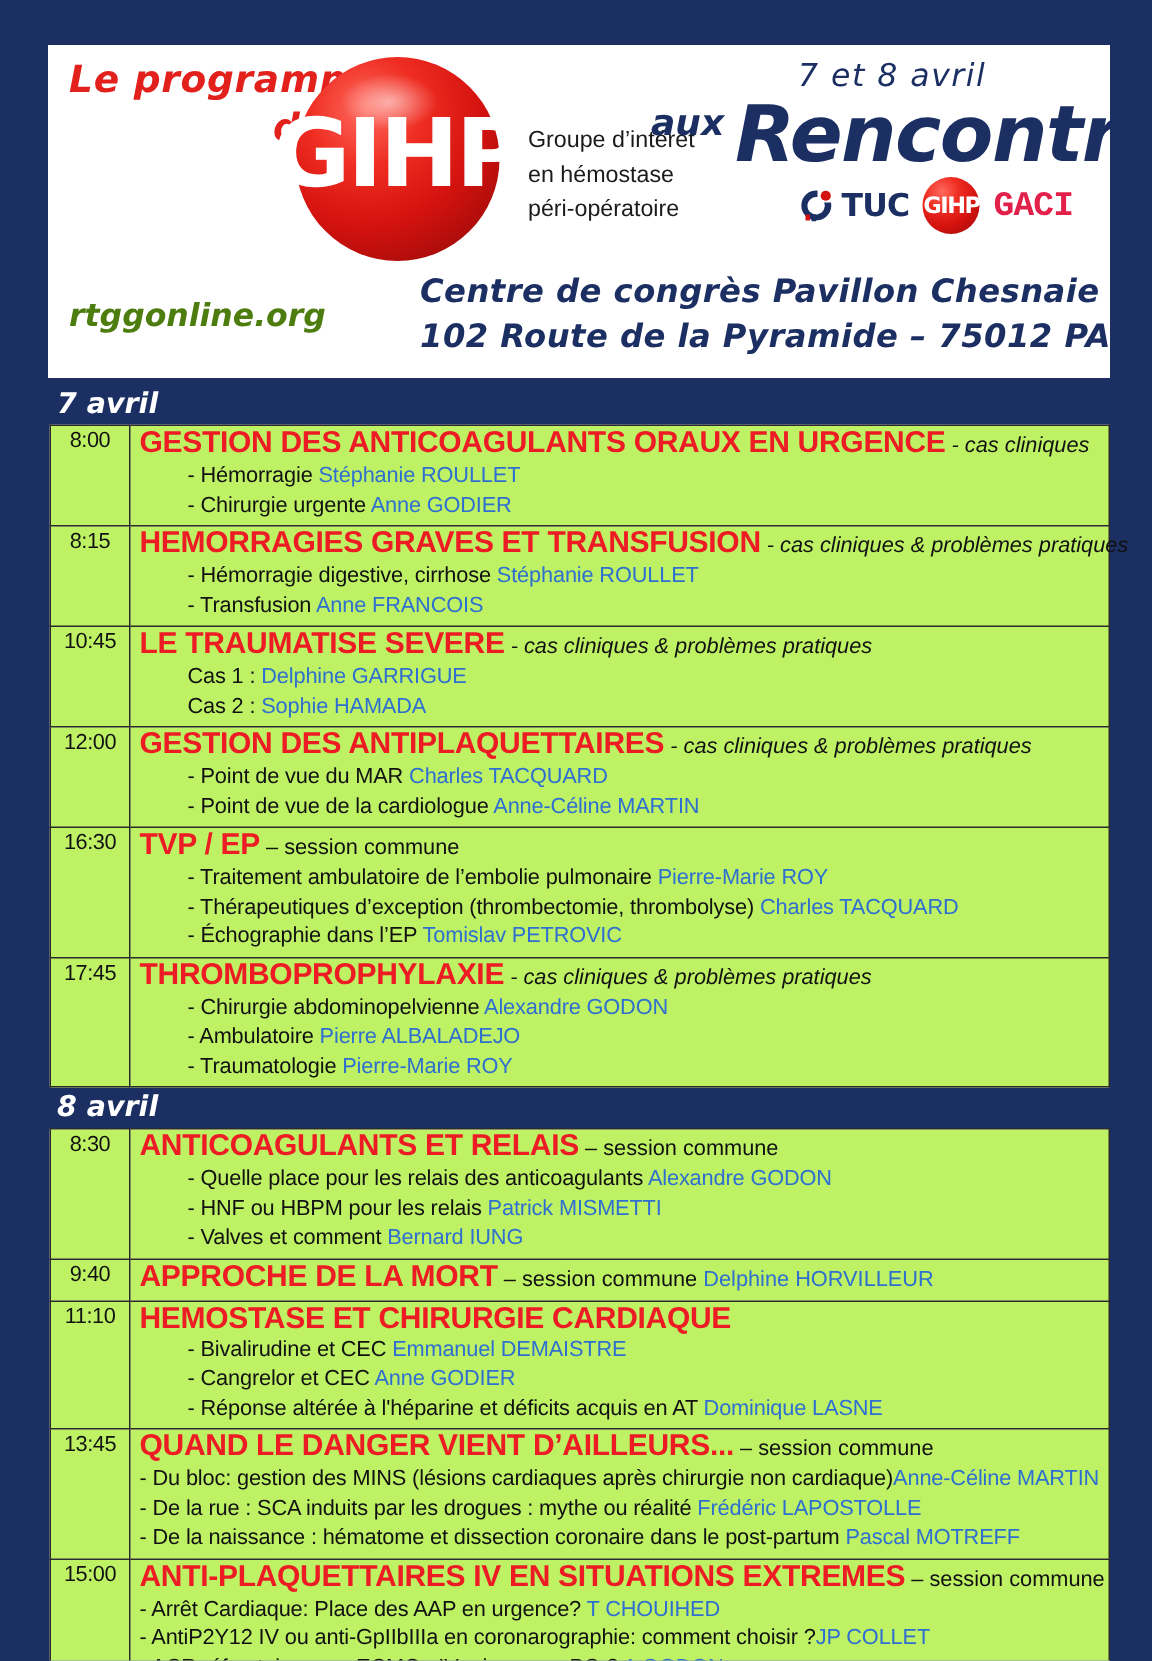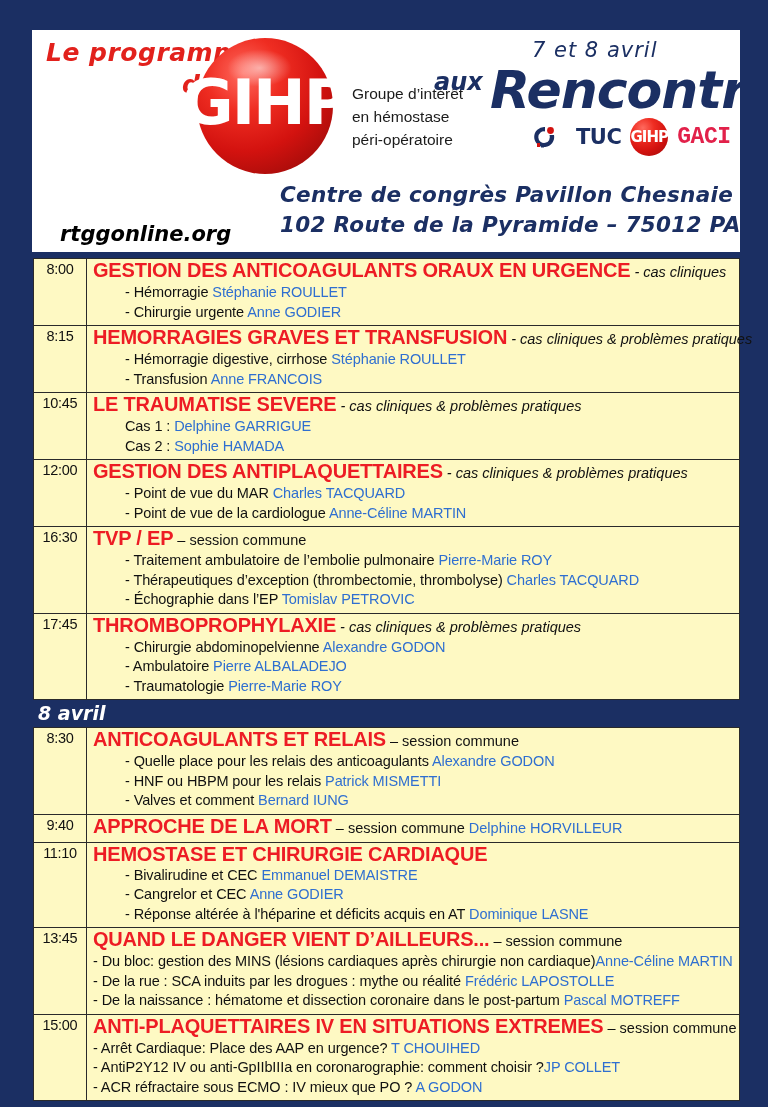--- a/index.html
+++ b/index.html
@@ -137,21 +137,21 @@
 
   
   .logo-strip {
     position: absolute;
     left: 500px;
     top: 88px;
     display: flex;
     align-items: center;
     gap: 9px;
   }
-  .tuc-logo { display: flex; align-items: center; gap: 18px; }
+  .tuc-logo { display: flex; align-items: center; gap: 3px; }
   .tuc-mark {
     position: relative;
     width: 26px; height: 26px;
   }
   .tuc-word {
     color: #1b2f63;
     font-family: "DejaVu Sans", sans-serif;
     font-weight: bold;
     font-size: 21px;
     letter-spacing: -0.5px;
@@ -178,28 +178,27 @@
     color: #e2214a;
     font-family: Liberation Mono, monospace;
     font-weight: bold;
     font-size: 23px;
     letter-spacing: -0.5px;
   }
 
   
   .site-url {
     position: absolute;
-    left: 28px;
+    left: 14px;
     top: 168px;
-    color: #000000;
+    color: #4d7c0f;
     font-family: "DejaVu Sans", sans-serif;
     font-weight: bold;
     font-style: italic;
     font-size: 21px;
-    margin-top: 24px;
   }
   .venue {
     position: absolute;
     left: 248px;
     top: 150px;
     color: #1b2f63;
     font-family: "DejaVu Sans", sans-serif;
     font-weight: bold;
     font-style: italic;
     font-size: 21.5px;
@@ -230,21 +229,21 @@
 
   table.schedule {
     width: 707px;
     border-collapse: collapse;
     background: #ffffff;
     table-layout: fixed;
   }
   table.schedule td {
     border: 1px solid #2a2a2a;
     vertical-align: top;
-    background: #fef9c3;
+    background: #bef264;
   }
   td.time-cell {
     width: 53px;
     text-align: center;
     padding: 2px 0 0 0;
     font-family: "Liberation Sans", sans-serif;
     font-size: 14.5px;
     color: #111111;
     letter-spacing: -0.3px;
   }
@@ -340,20 +339,21 @@
   <div class="site-url">rtggonline.org</div>
 
   <div class="venue">
     <div>Centre de congrès Pavillon Chesnaie du Roy</div>
     <div>102 Route de la Pyramide – 75012 PARIS</div>
   </div>
 </div>
 
 <div class="schedule-wrap" id="schedule-root">
     <div class="day-block">
+      <div class="day-heading">7 avril</div>
       <table class="schedule">
         <tbody>
           <tr>
             <td class="time-cell">8:00</td>
             <td class="content-cell">
               <div class="session-title-line"><span class="session-title">GESTION DES ANTICOAGULANTS ORAUX EN URGENCE</span><span class="session-sub italic"> - cas cliniques</span></div>
               <div class="talk-line indent"><span>- Hémorragie </span><span class="speaker">Stéphanie ROULLET</span></div>
               <div class="talk-line indent"><span>- Chirurgie urgente </span><span class="speaker">Anne GODIER</span></div>
             </td>
           </tr>

